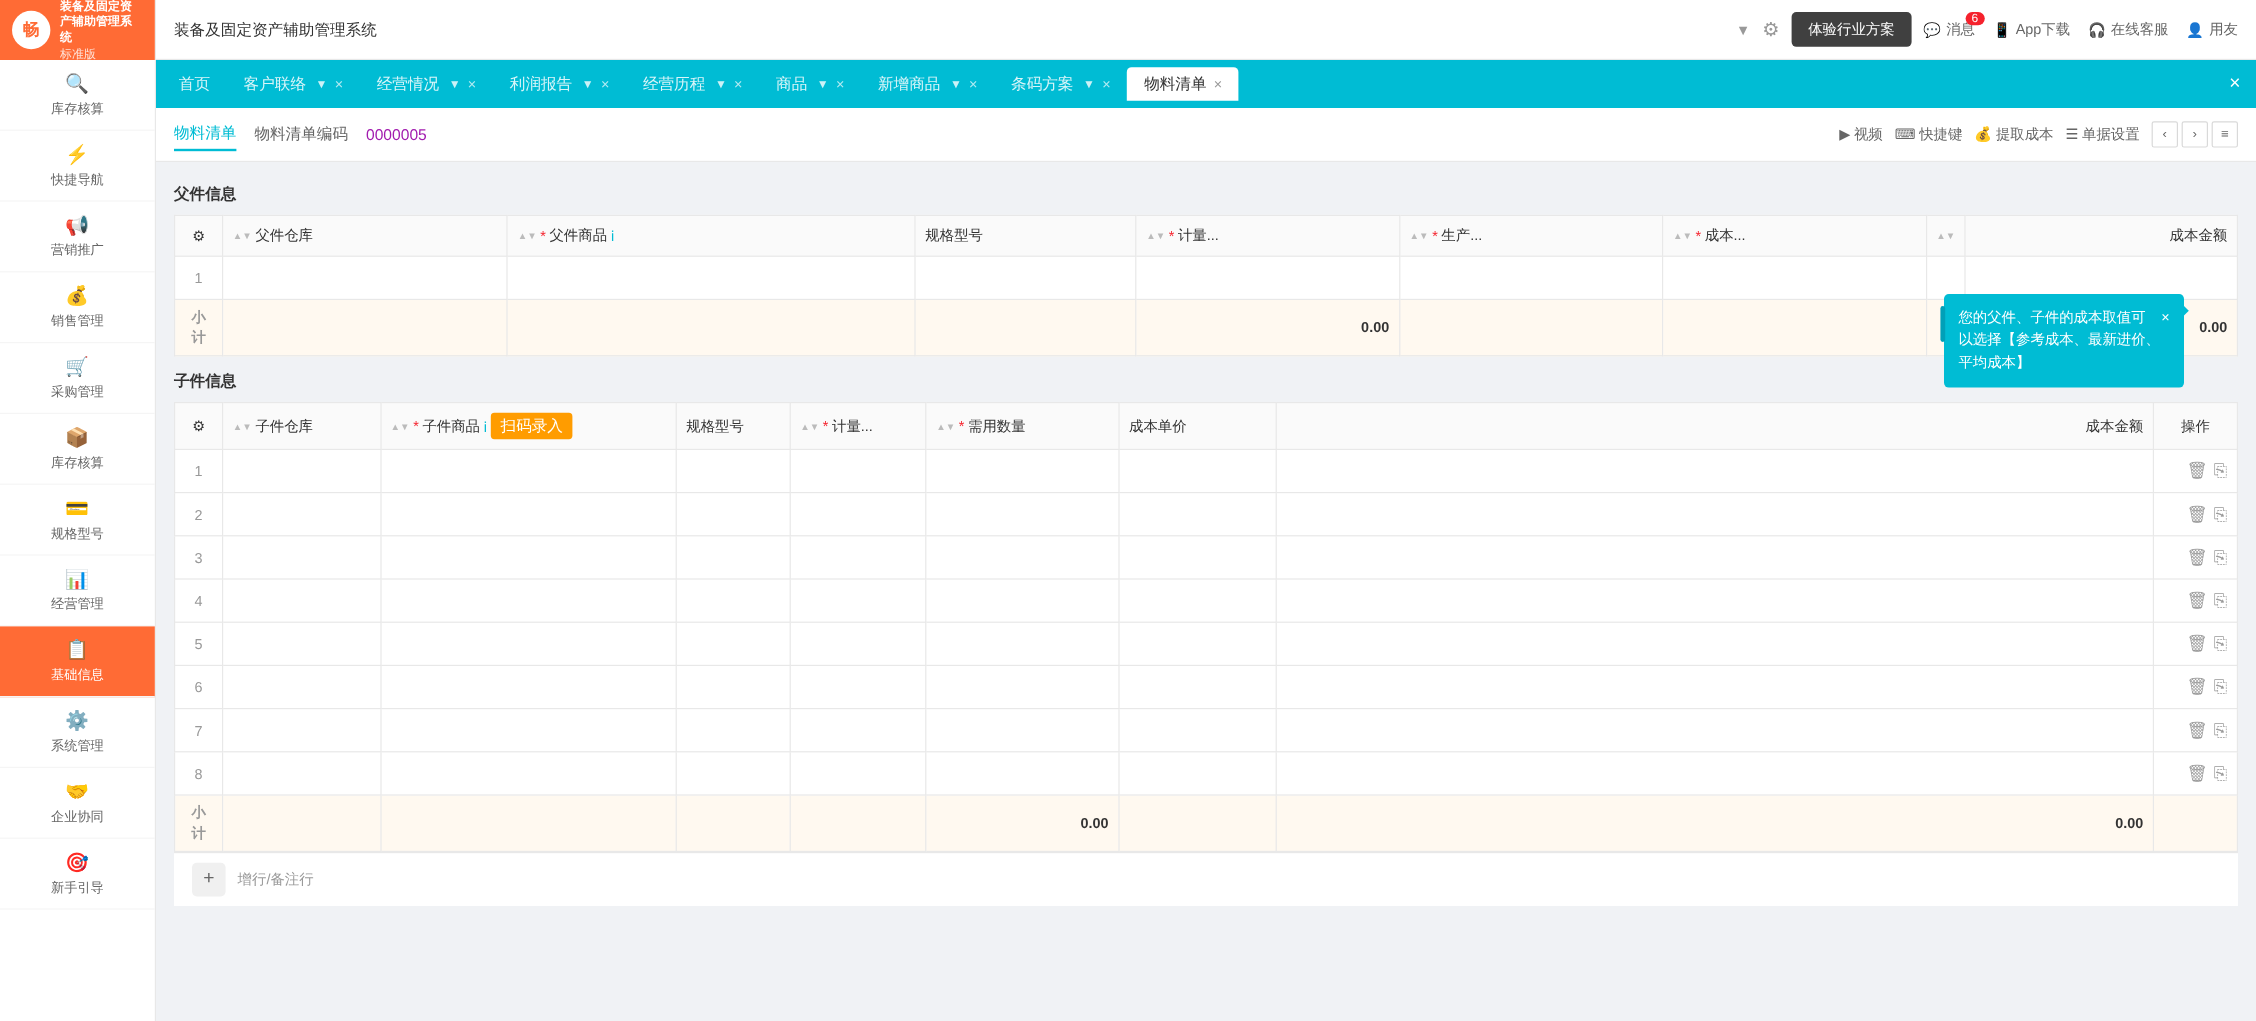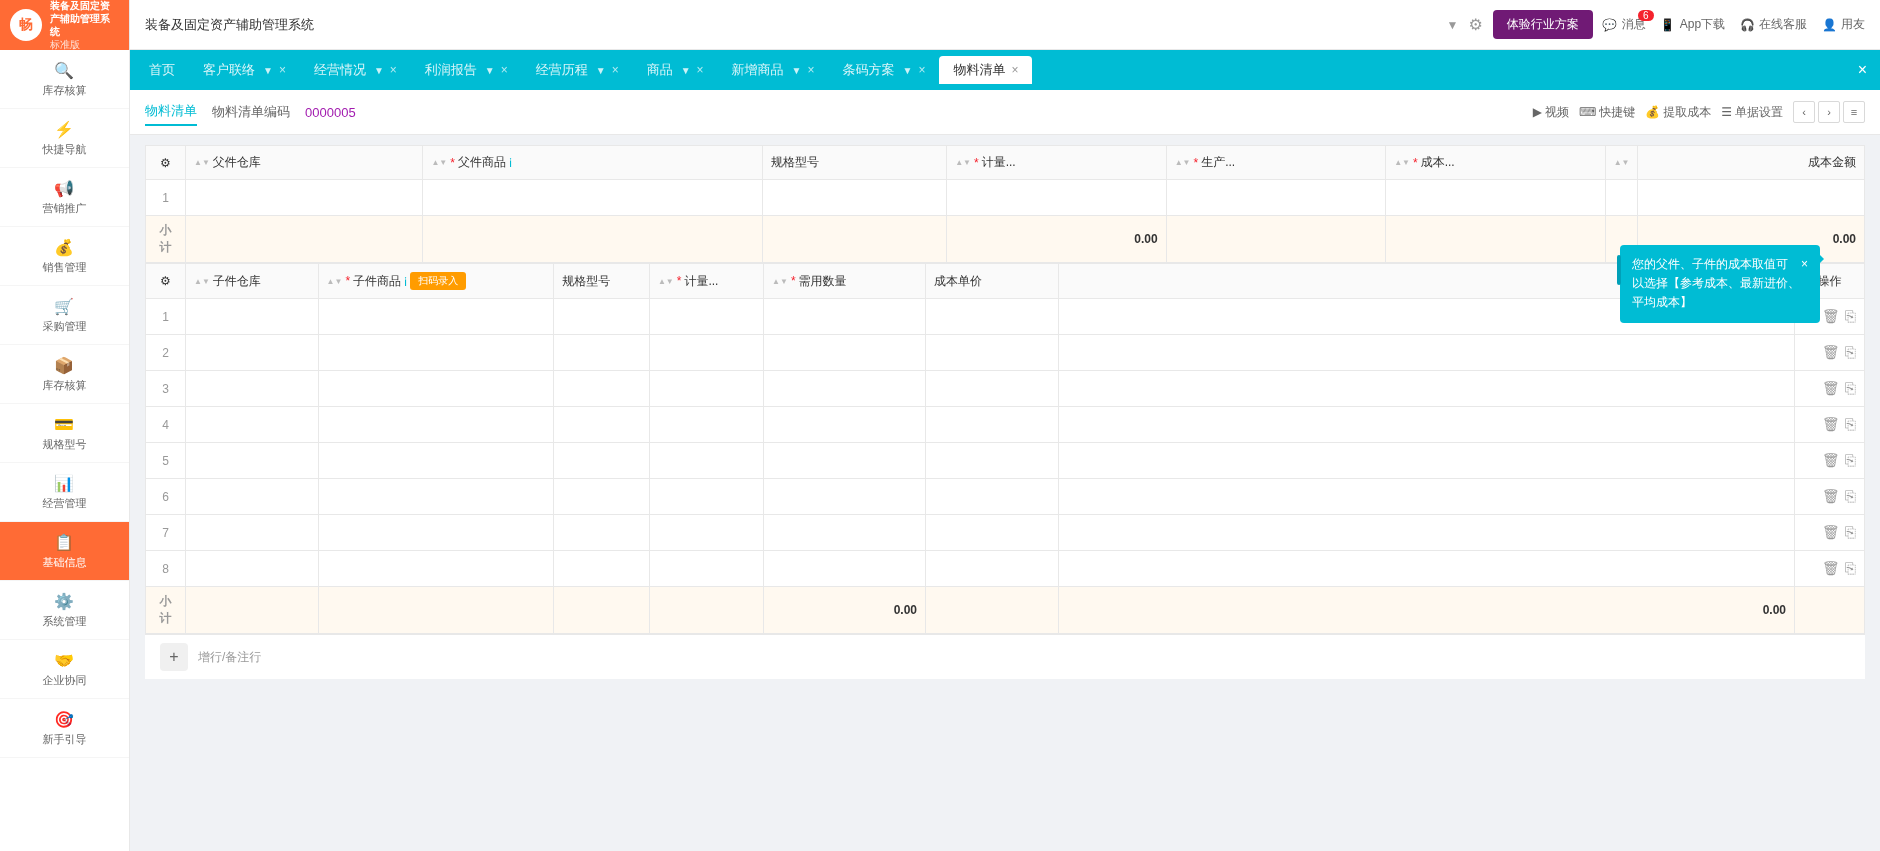--- a/index.html
+++ b/index.html
@@ -88,21 +88,21 @@
       color: #333;
       font-size: 13px;
       flex: 1;
     }
     .topbar-actions {
       display: flex;
       align-items: center;
       gap: 15px;
     }
     .topbar-btn {
-      background: #701a75;
+      background: #404040;
       color: #fff;
       border: none;
       padding: 6px 14px;
       border-radius: 4px;
       cursor: pointer;
       font-size: 12px;
     }
     .topbar-gear {
       color: #999;
       cursor: pointer;
@@ -275,21 +275,21 @@
       font-size: 8px;
     }
 
     
     .scan-btn {
       background: #ff9c00;
       color: #fff;
       border: none;
       padding: 2px 8px;
       border-radius: 3px;
-      font-size: 10px;
+      font-size: 13px;
       cursor: pointer;
     }
 
     
     .action-icons {
       display: flex;
       gap: 5px;
       justify-content: flex-end;
     }
     .action-icon {
@@ -565,20 +565,21 @@
         <div class="nav-arrows">
           <div class="nav-arrow">‹</div>
           <div class="nav-arrow">›</div>
           <div class="nav-arrow">≡</div>
         </div>
       </div>
     </div>
 
     <div class="page-content">
 
+      <div class="section-title">父件信息</div>
       <table class="data-table">
         <thead>
           <tr>
             <th class="col-gear">
               <span>⚙</span>
             </th>
             <th>
               <div class="th-content">
                 <span class="sort-arrows">▲▼</span>
                 <span>父件仓库</span>
@@ -645,20 +646,21 @@
             <td></td>
             <td style="text-align:right; font-weight:bold">0.00</td>
             <td></td>
             <td></td>
             <td></td>
             <td class="col-subtotal" style="font-weight:bold">0.00</td>
           </tr>
         </tbody>
       </table>
 
+      <div class="section-title" style="margin-top:12px">子件信息</div>
       <table class="data-table">
         <thead>
           <tr>
             <th class="col-gear">
               <span>⚙</span>
             </th>
             <th style="min-width:90px">
               <div class="th-content">
                 <span class="sort-arrows">▲▼</span>
                 <span>子件仓库</span>

